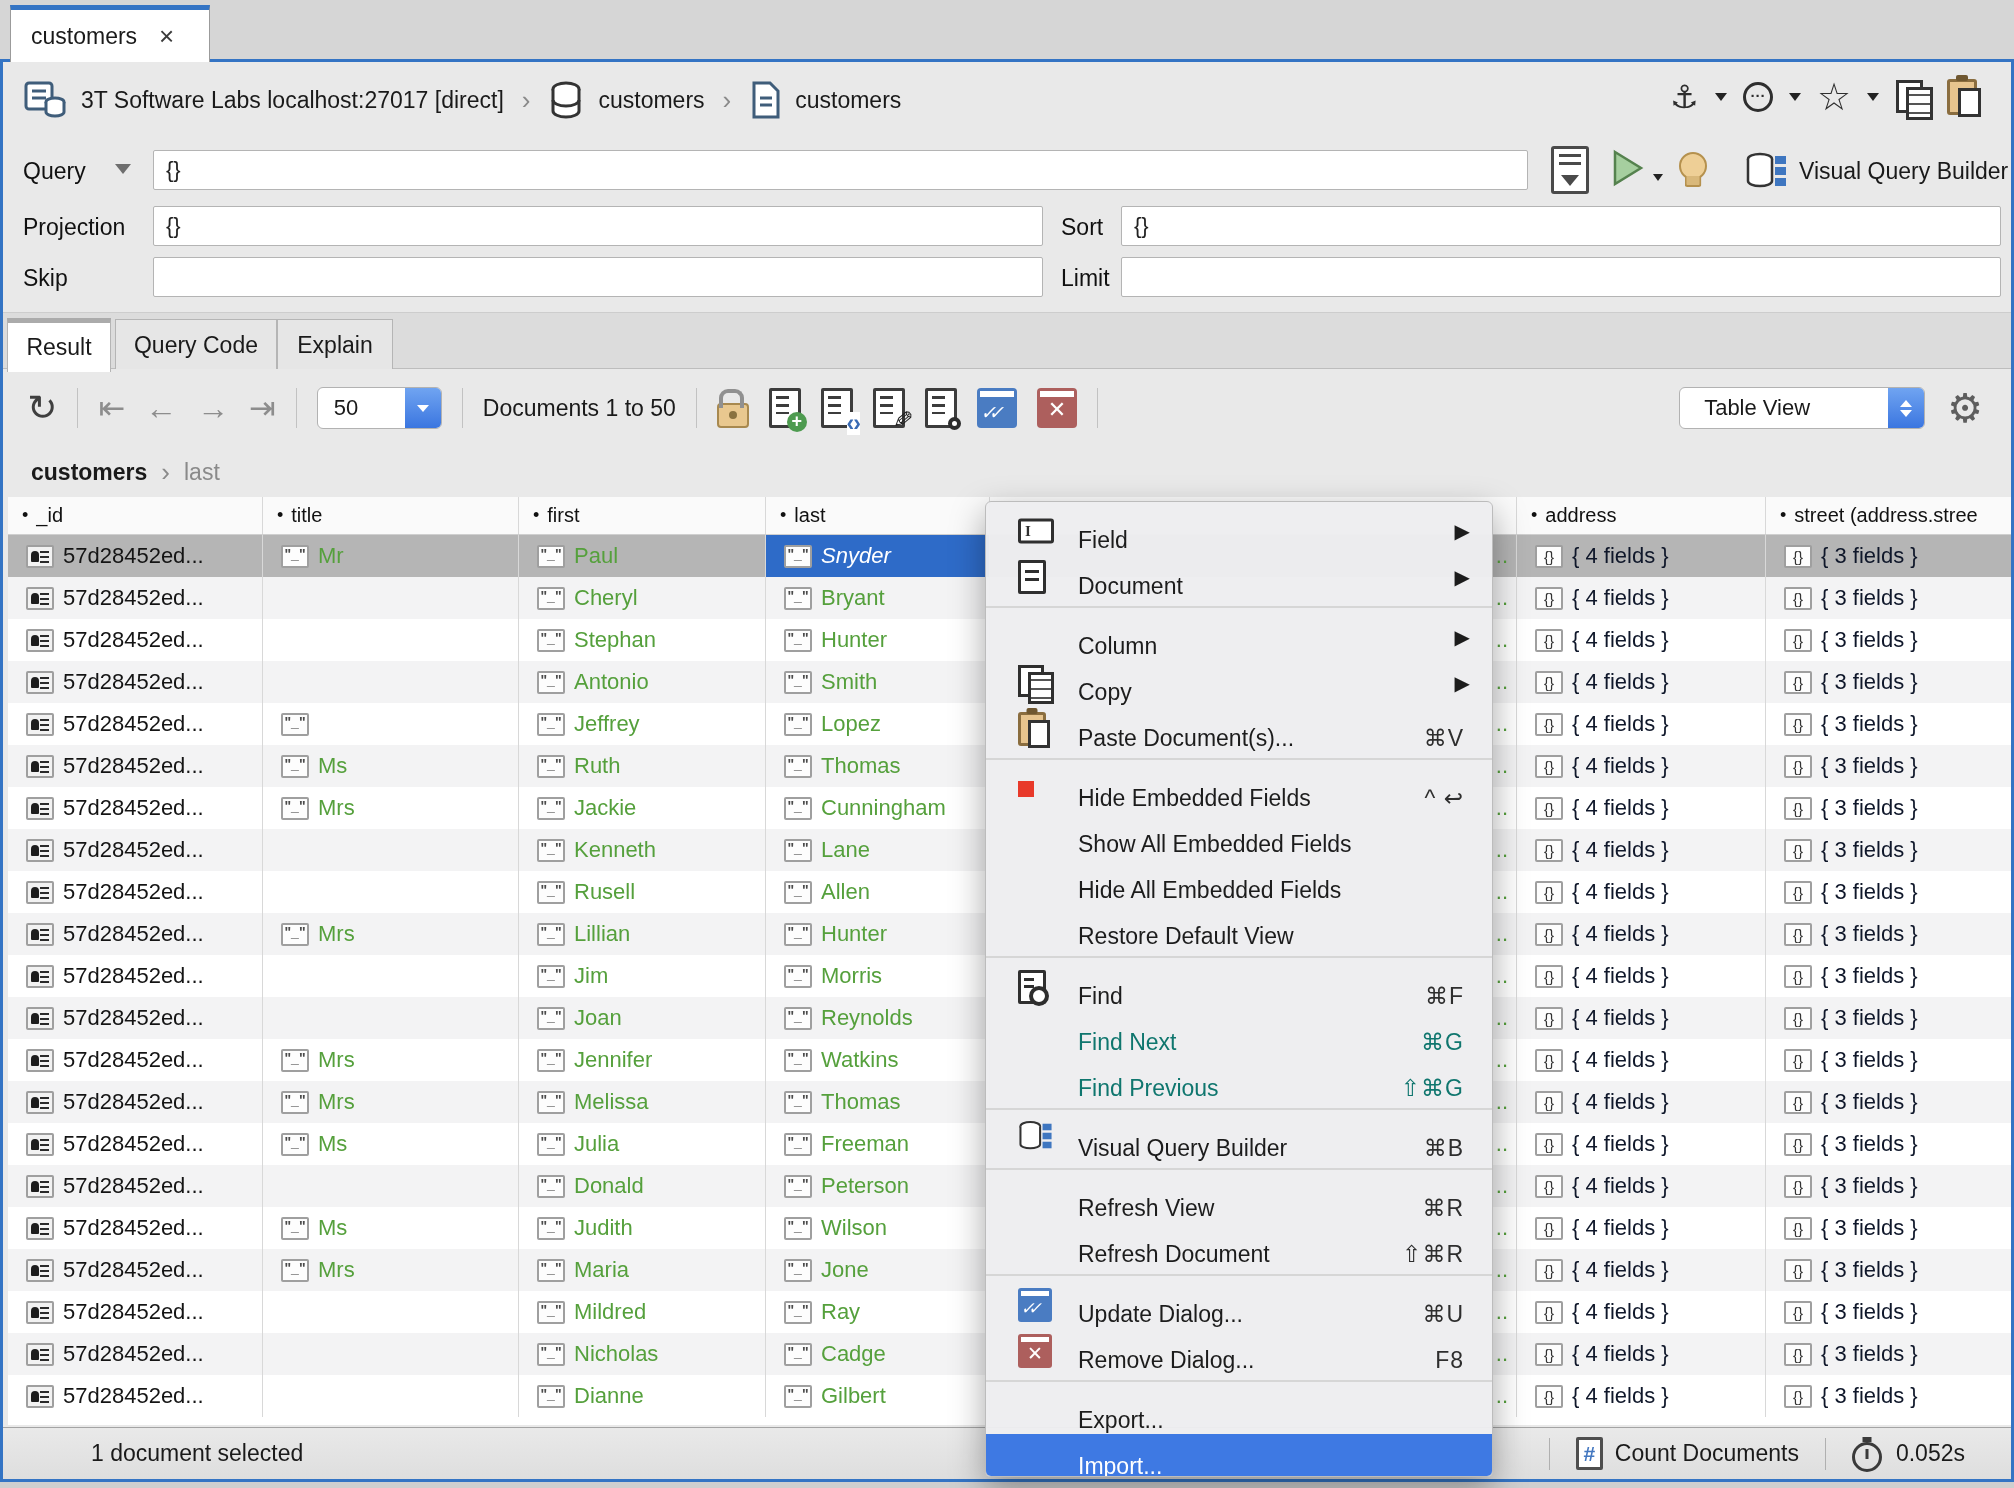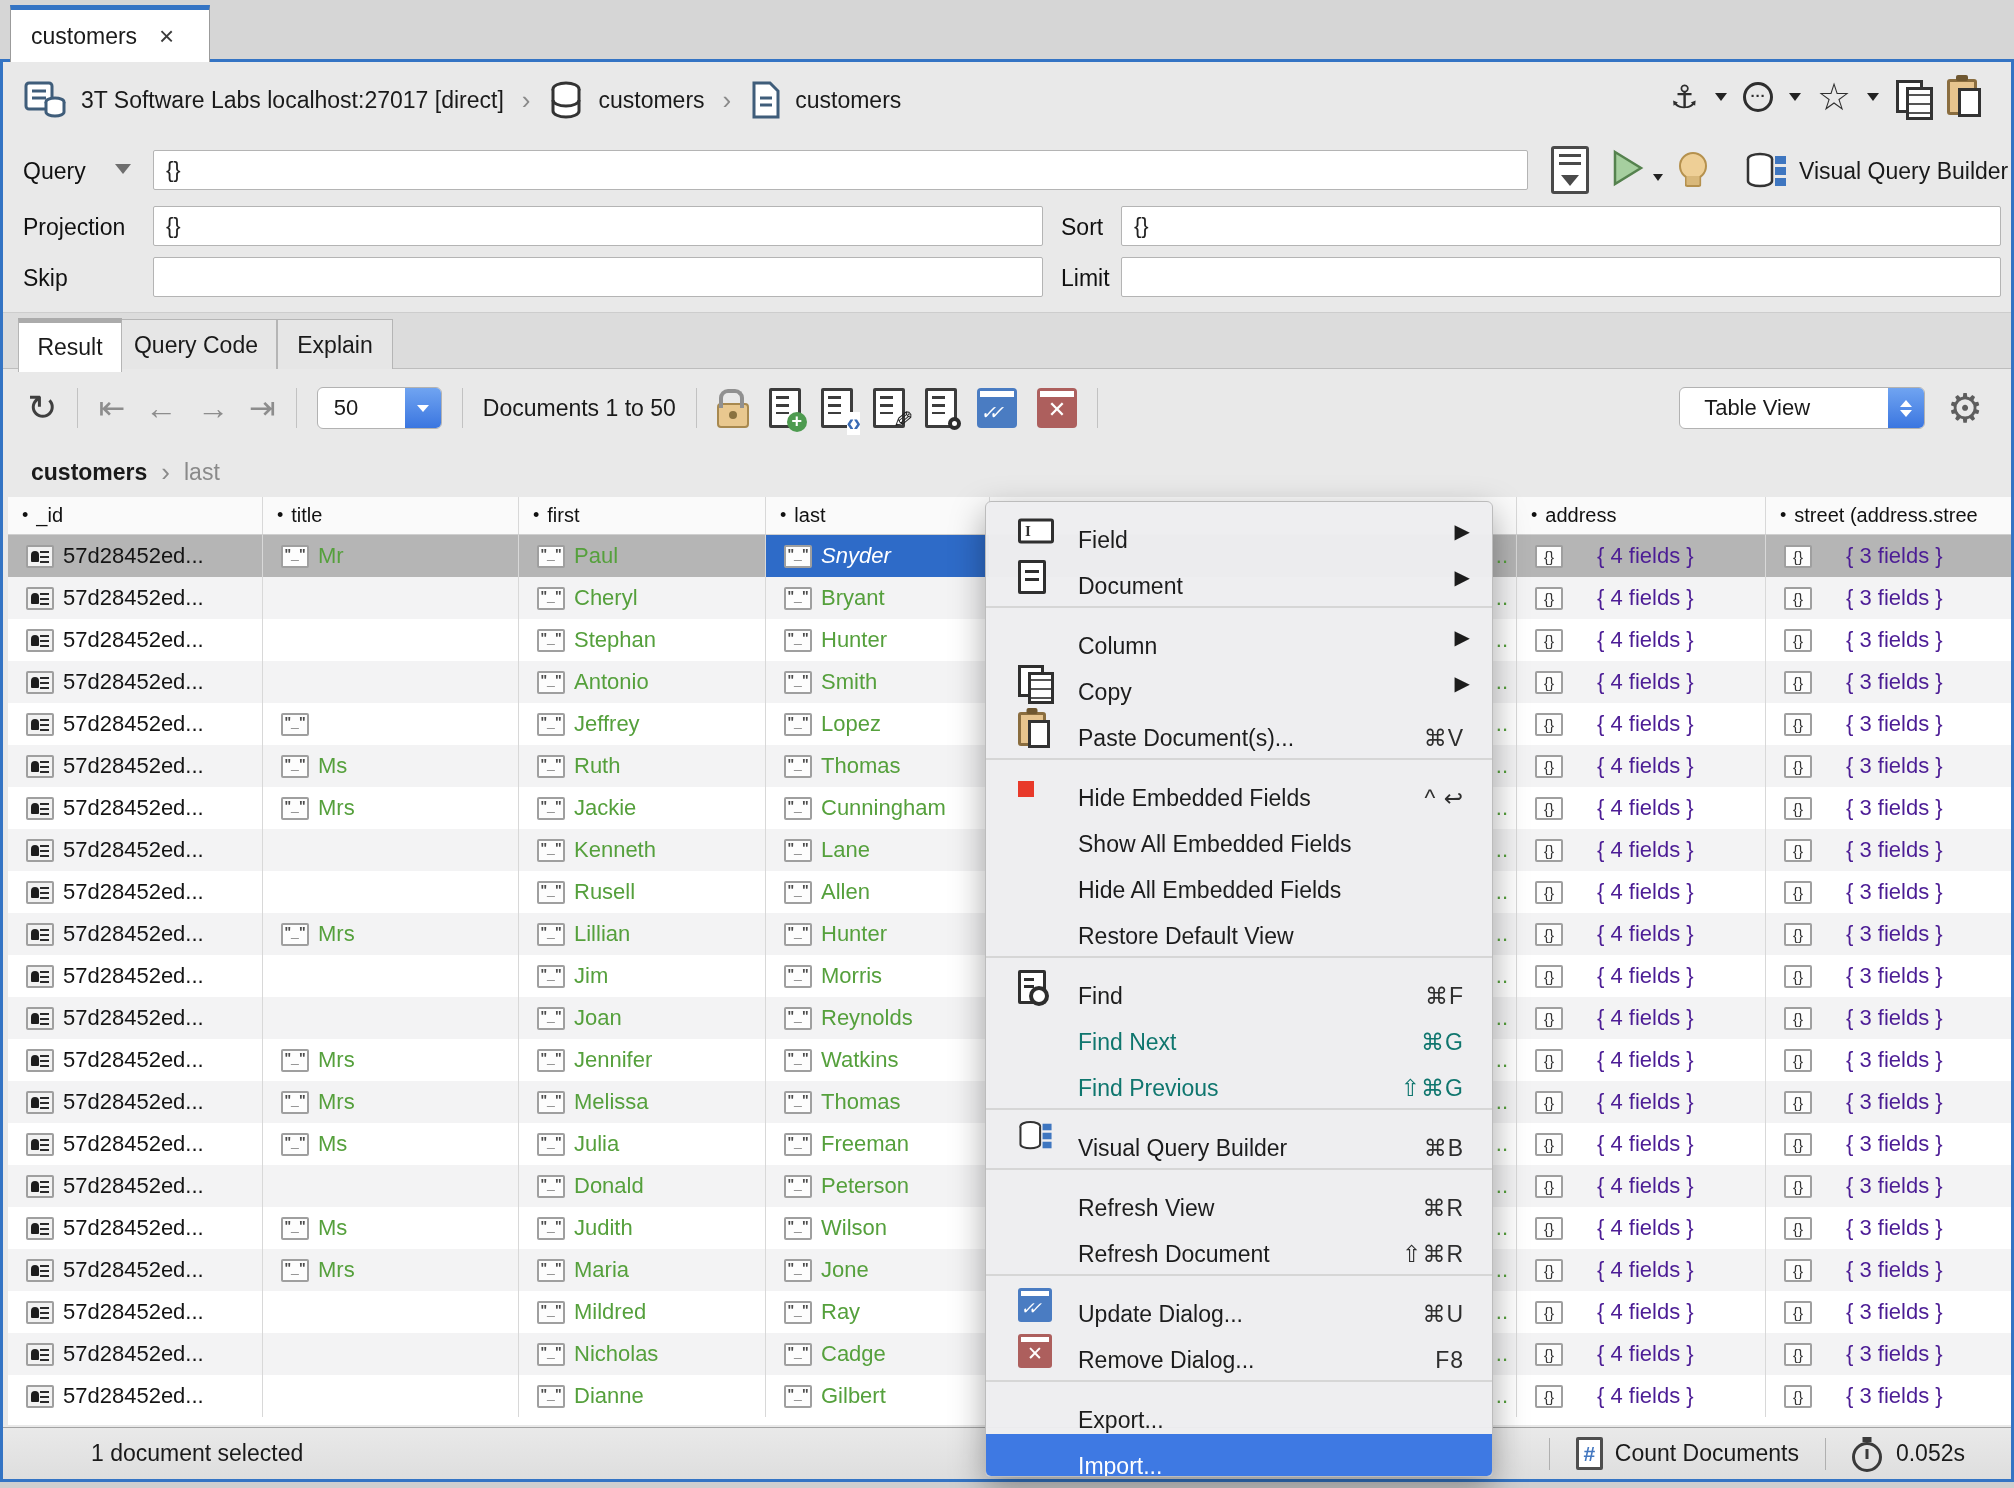--- a/index.html
+++ b/index.html
@@ -107,21 +107,21 @@
   .grid-row { display:flex; height:42px; background:#fff; }
   .grid-rows .grid-row:nth-child(odd) { background:#f3f3f4; }
   .cell { display:flex; align-items:center; padding-left:18px; border-right:1px solid #d8d8d8; white-space:nowrap; overflow:hidden; height:100%; }
   .w-id{width:255px;} .w-title{width:256px;} .w-first{width:247px;} .w-last{width:224px;}
   .w-gap{width:527px;} .w-addr{width:249px;} .w-street{flex:1; border-right:none;}
   .cell-gap { justify-content:flex-end; padding-right:8px; }
   .row-sel { background:#b5b5b5 !important; }
   .cell-sel { background:#2e6bc8; color:#fff; }
   .val-str { color:#55a03c; }
   .cell-sel .val-str-sel { color:#fff;font-style:italic; }
-  .val-obj { color:#4c1d95;margin-left:25px; }
+  .val-obj { color:#0f172a; }
   .val-id { color:#141414; }
   .grid-filler { height:8px; background:#fff; }
 
   .tico { display:inline-flex; align-items:center; justify-content:center; width:28px; height:23px; background:#fdfdfd;
           border:2px solid #9f9f9f; border-radius:2px; margin-right:9px; flex:none; color:#4a4a4a; font-weight:bold; position:relative; }
   .tico.str::before { content:'"_"'; font-size:14px; margin-top:-5px; }
   .tico.obj::before { content:'{}'; font-size:15px; font-weight:normal; color:#333; }
   .tico.idcard { background:#f2f2f2; }
   .tico.idcard::before { content:""; position:absolute; left:3px; top:4px; width:8px; height:11px; background:#1d1d1d; border-radius:4px 4px 1px 1px; }
   .tico.idcard::after { content:""; position:absolute; right:3px; top:4px; width:9px; height:12px;
@@ -253,21 +253,21 @@
   <input class="qinput" style="left: 150px; top: 144px; width: 890px;" value="{}">
   <div class="qlabel" style="left:1058px; top:152px;">Sort</div>
   <input class="qinput" style="left: 1118px; top: 144px; width: 880px;" value="{}">
 
   <div class="qlabel" style="left:20px; top:203px;">Skip</div>
   <input class="qinput" style="left: 150px; top: 195px; width: 890px;" value="">
   <div class="qlabel" style="left:1058px; top:203px;">Limit</div>
   <input class="qinput" style="left: 1118px; top: 195px; width: 880px;" value="">
 
   <div class="rtabbar">
-    <div class="rtab active" style="left:15px; width:104px;">
+    <div class="rtab active" style="left:4px; width:104px;">
         <span>Result</span>
       </div>
     <div class="rtab" style="left:112px; width:162px;">
         <span>Query Code</span>
       </div>
     <div class="rtab" style="left:274px; width:116px;">
         <span>Explain</span>
       </div>
   </div>
 

